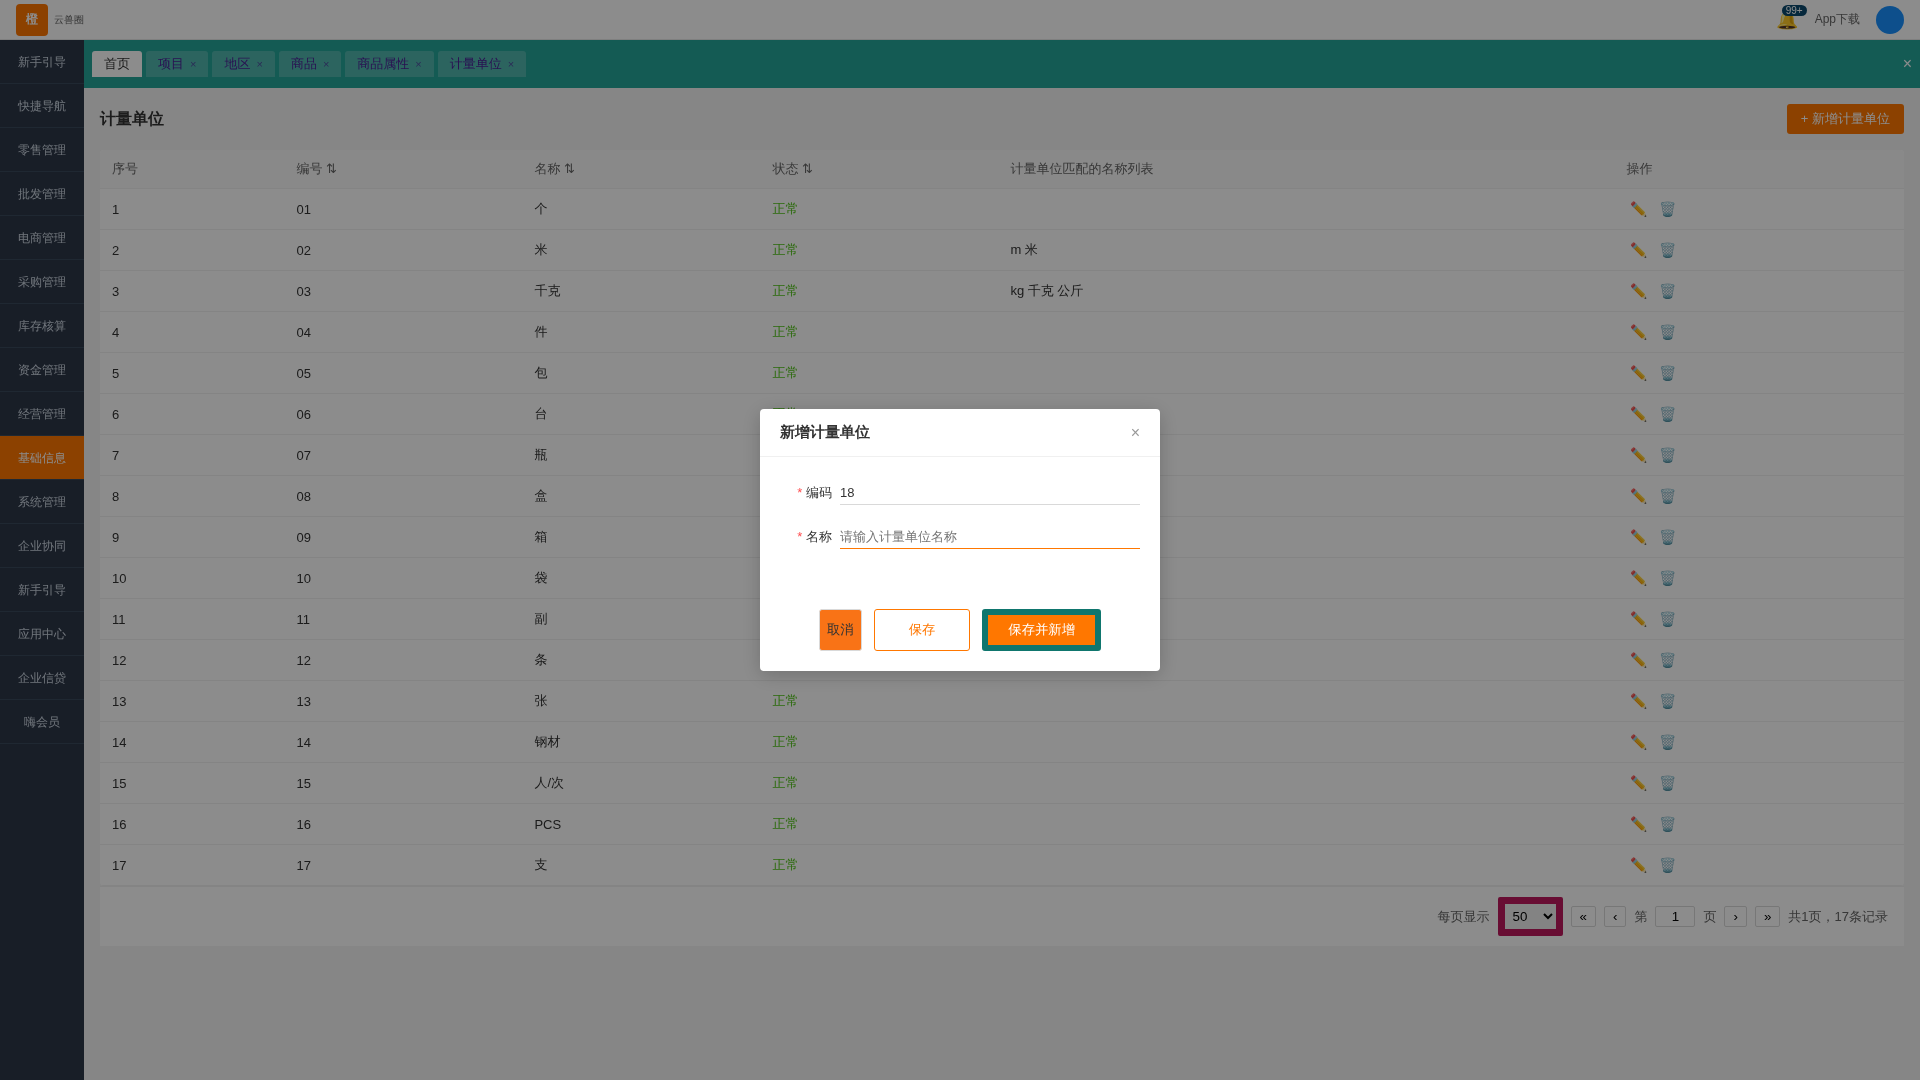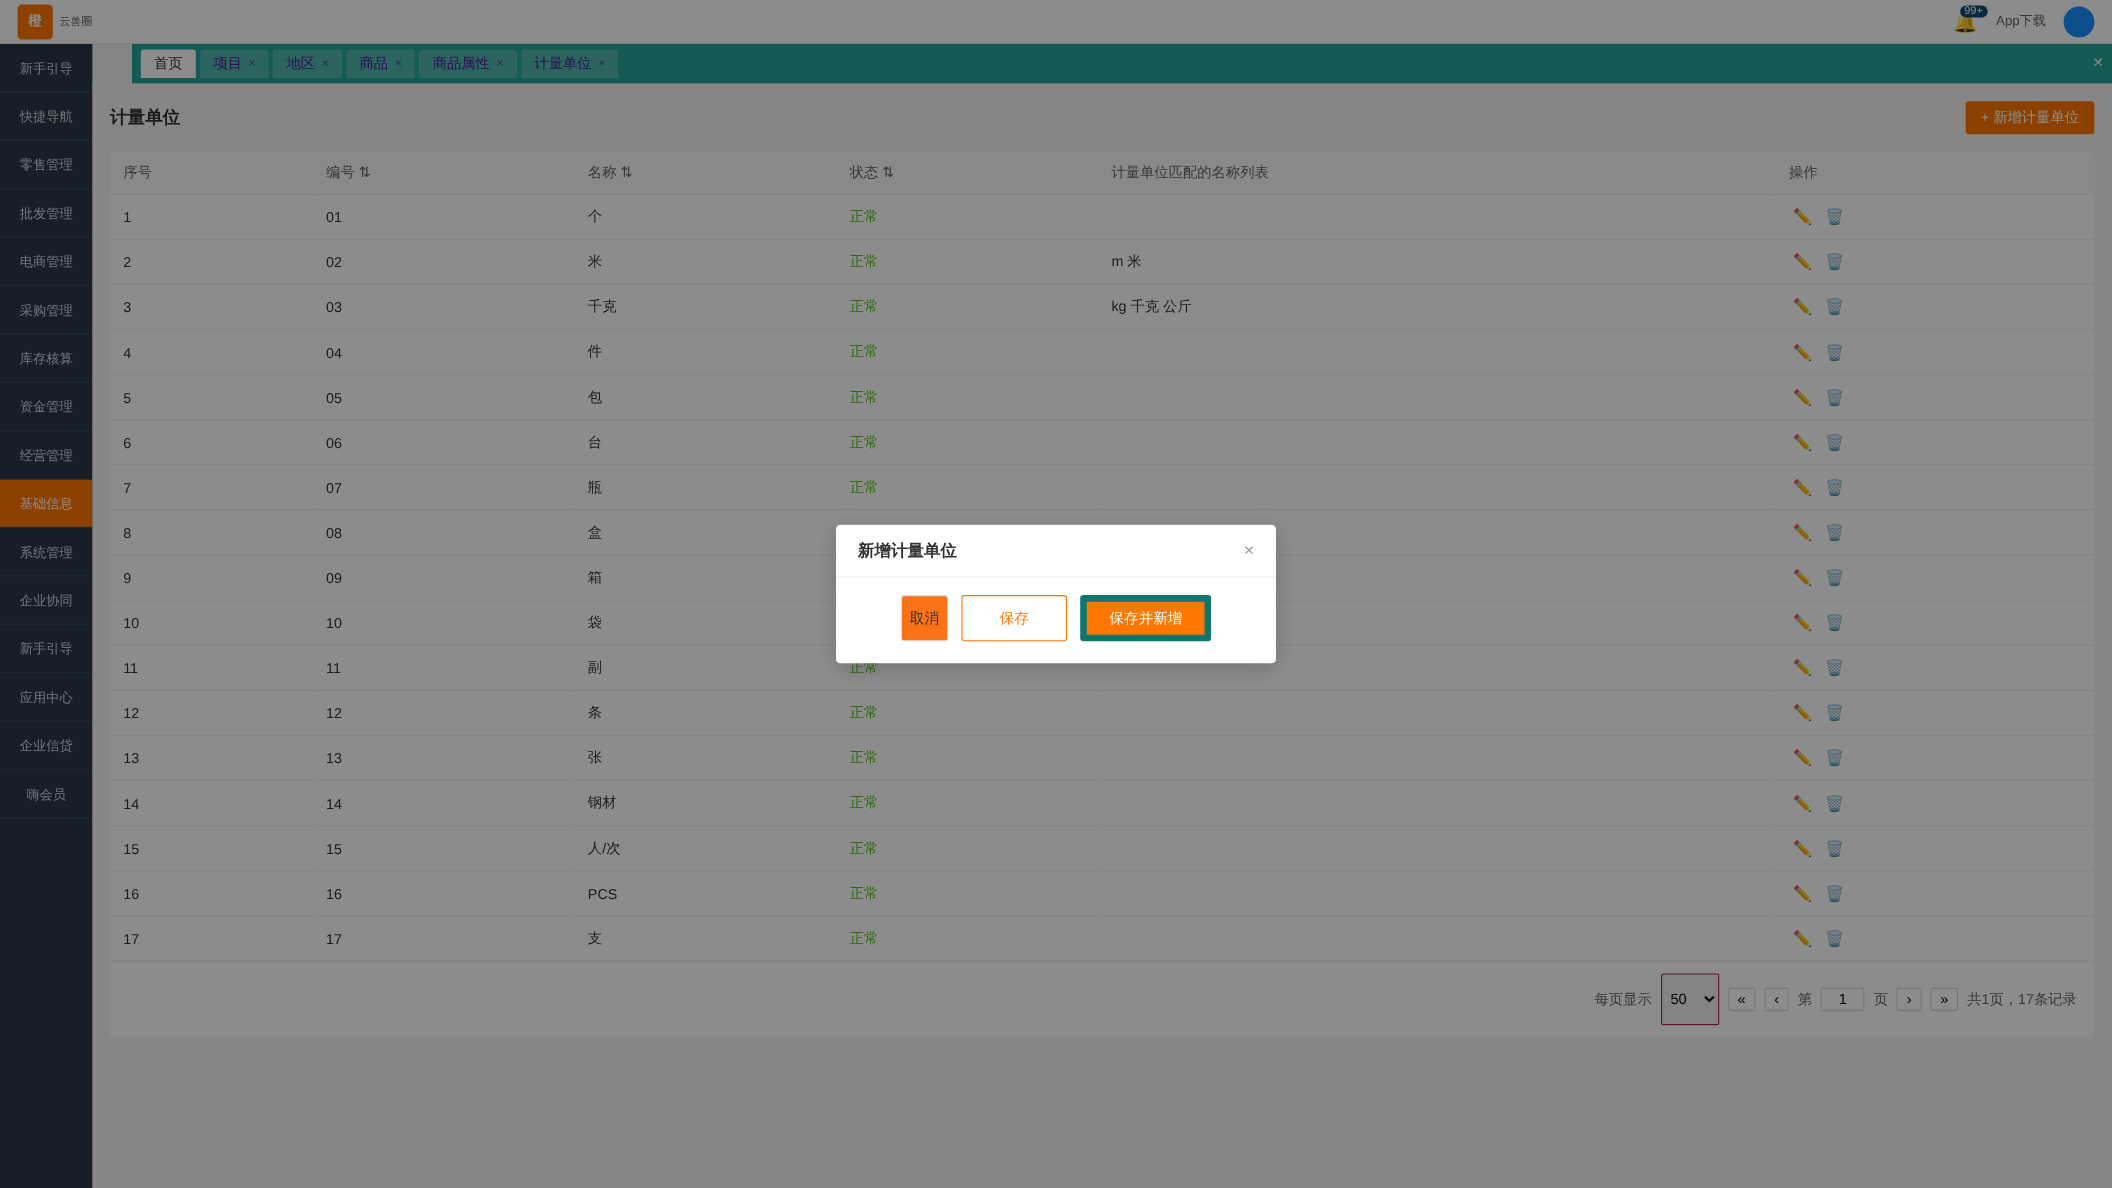--- a/index.html
+++ b/index.html
@@ -49,24 +49,23 @@
     .sidebar-item-label { display: block; margin-top: 2px; }
 
     
     .main-content { flex: 1; display: flex; flex-direction: column; overflow: hidden; }
 
     
     .tab-bar {
       background: #26a69a;
       display: flex;
       align-items: center;
-      height: 36px;
+      height: 48px;
       padding: 0 8px;
       gap: 4px;
-      margin-left: 36px;
     }
     .tab-item {
       display: flex;
       align-items: center;
       padding: 4px 12px;
       background: rgba(255,255,255,0.2);
       color: #4c1d95;
       border-radius: 3px 3px 0 0;
       cursor: pointer;
       font-size: 13px;
@@ -104,21 +103,21 @@
       padding: 10px 16px;
       display: flex;
       align-items: center;
       justify-content: flex-end;
       gap: 8px;
       font-size: 13px;
       color: #666;
     }
     .pagination-btn { background: none; border: 1px solid #d9d9d9; padding: 2px 8px; cursor: pointer; border-radius: 2px; }
     .page-input { width: 40px; border: 1px solid #d9d9d9; text-align: center; padding: 2px 4px; border-radius: 2px; }
-    .page-size-select { border: 1px solid #be185d; padding: 14px 4px; border-radius: 2px; }
+    .page-size-select { border: 7px solid #be185d; padding: 4px 4px; border-radius: 2px; }
 
     
     .overlay {
       position: fixed;
       top: 0; left: 0; right: 0; bottom: 0;
       background: rgba(0,0,0,0.45);
       z-index: 1000;
       display: flex;
       align-items: center;
       justify-content: center;
@@ -499,19 +498,33 @@
     </div>
   </div>
 </div>
 
 <div class="overlay">
   <div class="modal">
     <div class="modal-header">
       <span class="modal-title">新增计量单位</span>
       <button class="modal-close">×</button>
     </div>
+    <div class="modal-body">
+      <div class="form-row">
+        <label class="form-label">
+          <span style="color:#ff4d4f">*</span> 编码
+        </label>
+        <input type="text" class="form-input" value="18" style="">
+      </div>
+      <div class="form-row">
+        <label class="form-label">
+          <span style="color:#ff4d4f">*</span> 名称
+        </label>
+        <input type="text" class="form-input highlight" placeholder="请输入计量单位名称" style="">
+      </div>
+    </div>
     <div class="modal-footer">
       <button class="btn-cancel">取消</button>
       <button class="btn-save">保存</button>
       <button class="btn-save-new">保存并新增</button>
     </div>
   </div>
 </div>
 
 </body></html>

